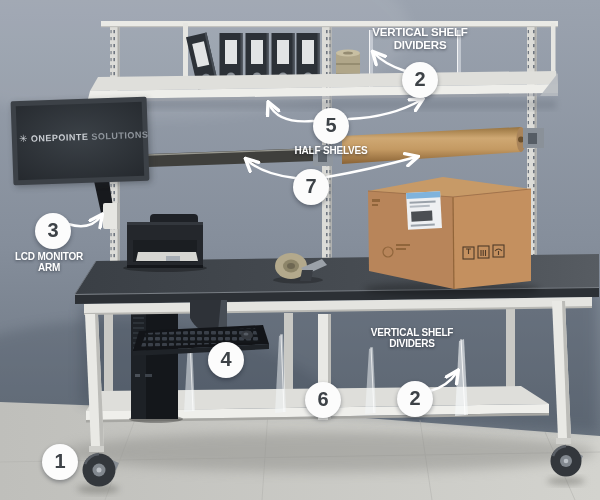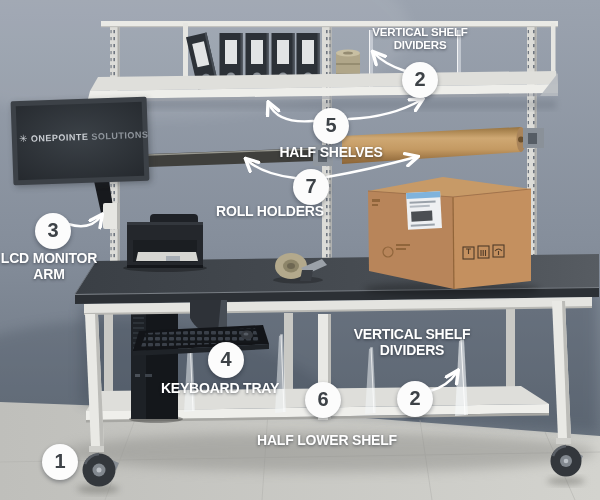--- a/index.html
+++ b/index.html
@@ -4,21 +4,21 @@
 <style>
   html,body{margin:0;padding:0;background:#222;}
   .stage{position:relative;width:600px;height:500px;overflow:hidden;
          font-family:"Liberation Sans","DejaVu Sans",sans-serif;
          -webkit-user-select:none;user-select:none;}
   .stage svg{position:absolute;left:0;top:0;}
   .badge{position:absolute;width:36px;height:36px;border-radius:50%;
          background:#fcfcfc;color:#3d4247;display:flex;align-items:center;justify-content:center;
          font-size:20px;font-weight:bold;box-shadow:0 2px 4px rgba(10,15,25,.35);}
   .badge span{transform:translateY(-1px);}
-  .lbl{position:absolute;color:#fff;font-weight:bold;font-size:14px;line-height:1.12;
+  .lbl{position:absolute;color:#fff;font-weight:bold;font-size:10px;line-height:1.12;
        text-align:center;letter-spacing:-0.2px;text-transform:uppercase;
        text-shadow:0 1px 3px rgba(15,20,30,.55);}
   .lbl-sm{font-size:11.5px;}
   .brand{position:absolute;left:19px;top:131px;width:124px;text-align:center;
          font-size:9px;font-weight:bold;letter-spacing:.5px;color:#c9cdd2;
          transform:rotate(-2deg);white-space:nowrap;}
   .brand .star{color:#ccd0d5;margin-right:3px;font-size:10px;}
   .brand .sec{color:#8f959c;margin-left:3px;font-weight:bold;}
 </style>
 </head>
@@ -380,22 +380,19 @@
     </div>
 
 <div class="lbl lbl-sm" style="left:360px;top:26px;width:120px;">
   <div>VERTICAL SHELF</div>
   <div>DIVIDERS</div>
 </div>
 <div class="lbl" style="left:-11px;top:251px;width:120px;">
   <div>LCD MONITOR</div>
   <div>ARM</div>
 </div>
-<div class="lbl" style="left:150px;top:381px;width:140px;">KEYBOARD TRAY</div>
 <div class="lbl" style="left:271px;top:145px;width:120px;">HALF SHELVES</div>
-<div class="lbl" style="left:252px;top:433px;width:150px;">HALF LOWER SHELF</div>
-<div class="lbl" style="left:210px;top:204px;width:120px;">ROLL HOLDERS</div>
 <div class="lbl" style="left:352px;top:327px;width:120px;">
   <div>VERTICAL SHELF</div>
   <div>DIVIDERS</div>
 </div>
 
 </div>
 
 </body></html>

